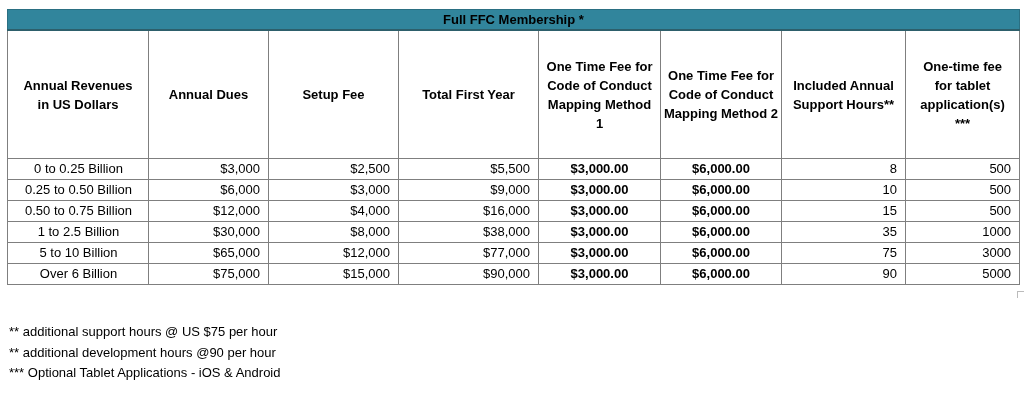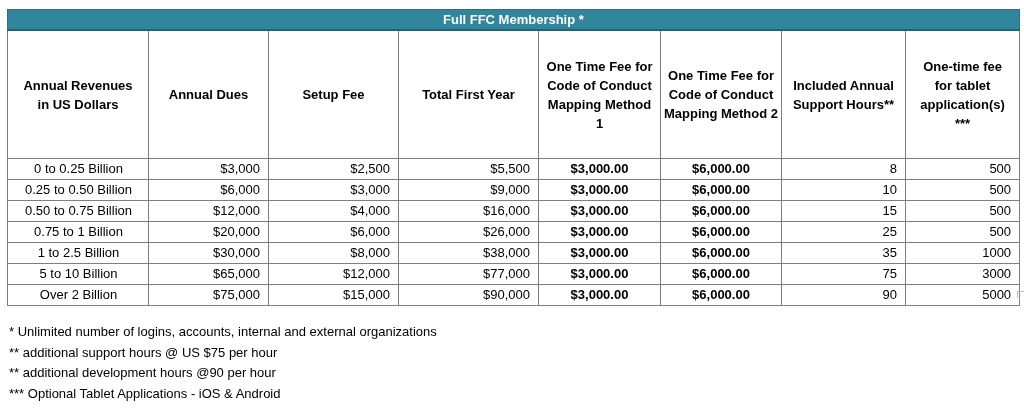--- a/index.html
+++ b/index.html
@@ -1,20 +1,20 @@
 <!DOCTYPE html>
 <html><head>
 <meta charset="utf-8">
 <style>
   html, body { margin: 0; padding: 0; background: #ffffff; }
   body { width: 1024px; height: 409px; position: relative; overflow: hidden;
          font-family: "Liberation Sans", "DejaVu Sans", sans-serif; color: #000; }
   .table-wrap { position: absolute; left: 7px; top: 9px; width: 1012px; }
   table { border-collapse: collapse; width: 1012px; table-layout: fixed; font-size: 13px; }
-  .title-row th { background: #31859c; color: #ffffff; font-weight: bold; height: 19px;
+  .title-row th { background: #31859c; color: #000000; font-weight: bold; height: 19px;
                   padding: 0; border: 1px solid #2a6f82; border-bottom: 2px solid #2d5f6b;
                   text-align: left; font-size: 13px; }
   .title-row th span { display: inline-block; margin-left: 435px; }
   .head-row th { font-weight: bold; text-align: center; vertical-align: middle;
                  border: 1px solid #7f7f7f; height: 95px; padding: 0 3px; line-height: 19px; font-size: 13px; }
   td { border: 1px solid #7f7f7f; height: 20px; padding: 0 6px; line-height: 20px; font-size: 13px; white-space: nowrap; }
   td.left { text-align: center; padding-left: 7px; }
   td.right { text-align: right; padding-right: 8px; }
   td.center { text-align: center; font-weight: bold; }
   .notes { position: absolute; left: 9px; top: 322px; font-size: 13px; line-height: 20.5px; }
@@ -76,63 +76,52 @@
           <td class="left">0.50 to 0.75 Billion</td>
           <td class="right">$12,000</td>
           <td class="right">$4,000</td>
           <td class="right">$16,000</td>
           <td class="center">$3,000.00</td>
           <td class="center">$6,000.00</td>
           <td class="right">15</td>
           <td class="right">500</td>
         </tr>
         <tr>
-          <td class="left">0.75 to 1 Billion</td>
-          <td class="right">$20,000</td>
-          <td class="right">$6,000</td>
-          <td class="right">$26,000</td>
-          <td class="center">$3,000.00</td>
-          <td class="center">$6,000.00</td>
-          <td class="right">25</td>
-          <td class="right">500</td>
-        </tr>
-        <tr>
           <td class="left">1 to 2.5 Billion</td>
           <td class="right">$30,000</td>
           <td class="right">$8,000</td>
           <td class="right">$38,000</td>
           <td class="center">$3,000.00</td>
           <td class="center">$6,000.00</td>
           <td class="right">35</td>
           <td class="right">1000</td>
         </tr>
         <tr>
           <td class="left">5 to 10 Billion</td>
           <td class="right">$65,000</td>
           <td class="right">$12,000</td>
           <td class="right">$77,000</td>
           <td class="center">$3,000.00</td>
           <td class="center">$6,000.00</td>
           <td class="right">75</td>
           <td class="right">3000</td>
         </tr>
         <tr>
-          <td class="left">Over 2 Billion</td>
+          <td class="left">Over 6 Billion</td>
           <td class="right">$75,000</td>
           <td class="right">$15,000</td>
           <td class="right">$90,000</td>
           <td class="center">$3,000.00</td>
           <td class="center">$6,000.00</td>
           <td class="right">90</td>
           <td class="right">5000</td>
         </tr>
       </tbody>
   </table>
 </div>
 
 <div class="resize-handle"></div>
 
 <div class="notes">
-  <div>* Unlimited number of logins, accounts, internal and external organizations</div>
   <div>** additional support hours @ US $75 per hour</div>
   <div>** additional development hours @90 per hour</div>
   <div>*** Optional Tablet Applications - iOS &amp; Android</div>
 </div>
 
 </body></html>

